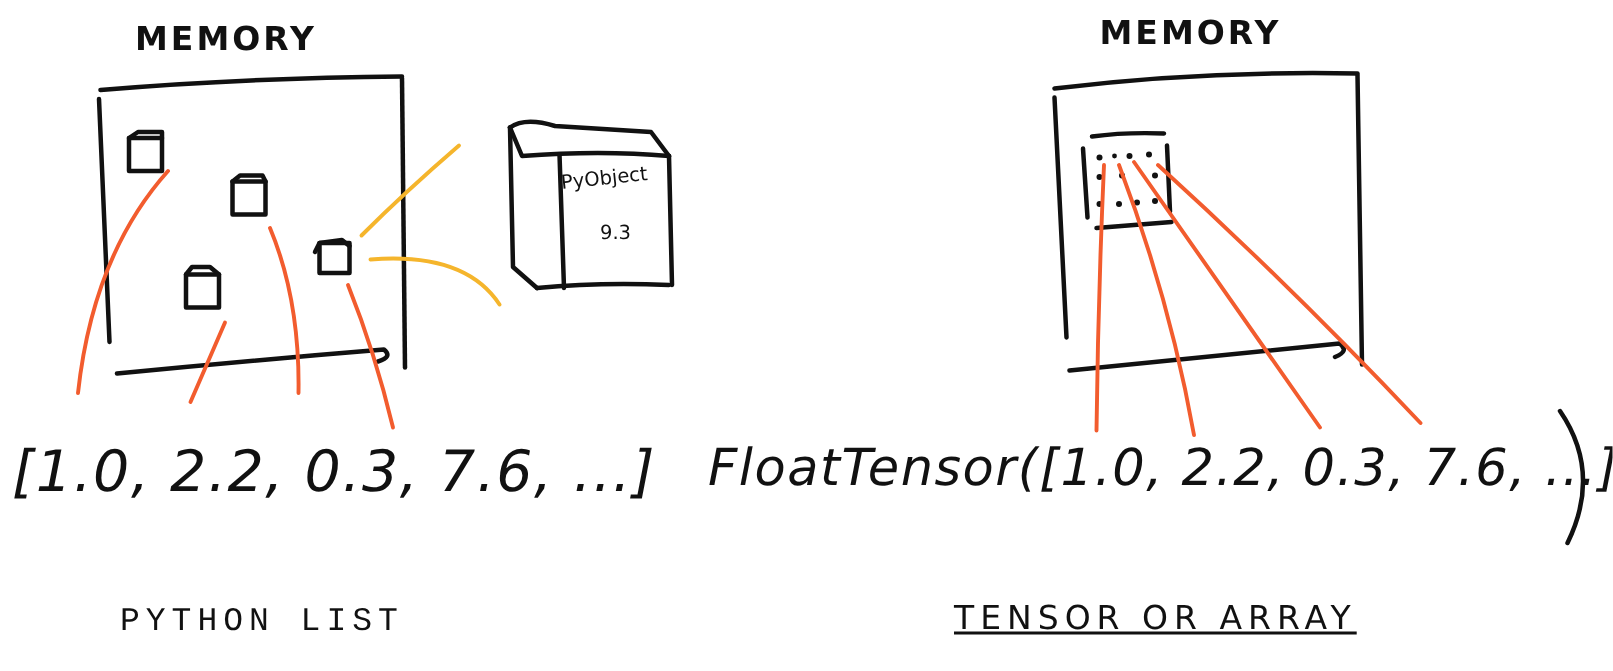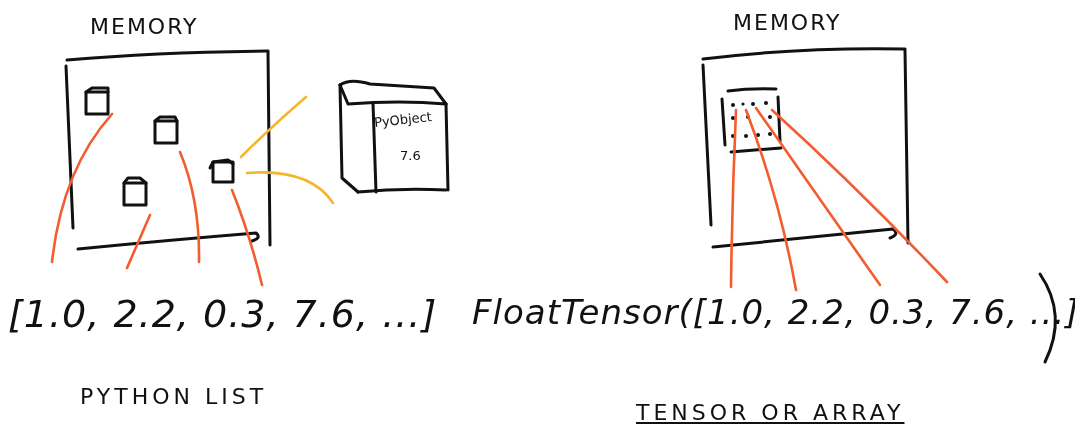--- a/index.html
+++ b/index.html
@@ -4,21 +4,21 @@
   <style>
     html, body { margin: 0; padding: 0; background: #ffffff; }
     body { width: 1075px; height: 447px; position: relative; overflow: hidden; }
     #canvas { position: absolute; left: 0; top: 0; width: 1075px; height: 447px; }
     .label {
       position: absolute;
       font-family: "DejaVu Sans", sans-serif;
       color: #111111;
       white-space: nowrap;
     }
-    .title { font-size: 22px; letter-spacing: 2px; font-weight: normal; }
+    .title { font-size: 22px; letter-spacing: 2px; font-weight: bold; }
     .caption { font-size: 22px; letter-spacing: 4px; }
     .list-text { font-size: 38px; letter-spacing: 1px; font-style: italic; }
     .cube-label { font-size: 13px; }
   </style>
 </head>
 <body>
 
 <svg id="canvas" viewBox="0 0 1075 447" width="1075" height="447">
   <g fill="none" stroke="#111" stroke-width="3" stroke-linecap="round" stroke-linejoin="round">
 
@@ -99,19 +99,19 @@
   <g fill="none" stroke="#f5b52c" stroke-width="2.6" stroke-linecap="round">
     <path d="M241 157 Q270 128 306 97"></path>
     <path d="M247 173 Q310 168 333 203"></path>
   </g>
 </svg>
 
 <div class="label title" style="left:90px; top:14px;">MEMORY</div>
 <div class="label title" style="left:733px; top:10px;">MEMORY</div>
 
 <div class="label cube-label" style="left:374px; top:112px; transform: rotate(-6deg);">PyObject</div>
-<div class="label cube-label" style="left:400px; top:148px;">7.6</div>
+<div class="label cube-label" style="left:400px; top:148px;">9.3</div>
 
 <div class="label list-text" style="left:8px; top:292px;">[1.0, 2.2, 0.3, 7.6, ...]</div>
 <div class="label list-text" style="left:472px; top:292px; font-size:34px;">FloatTensor([1.0, 2.2, 0.3, 7.6, ...])</div>
 
-<div class="label caption" style="left:80px; top:384px;">PYTHON LIST</div>
+<div class="label caption" style="left:80px; top:402px;font-family:Liberation Mono, monospace;">PYTHON LIST</div>
 <div class="label caption" style="left:636px; top:400px;text-decoration:underline;">TENSOR OR ARRAY</div>
 
 </body></html>

